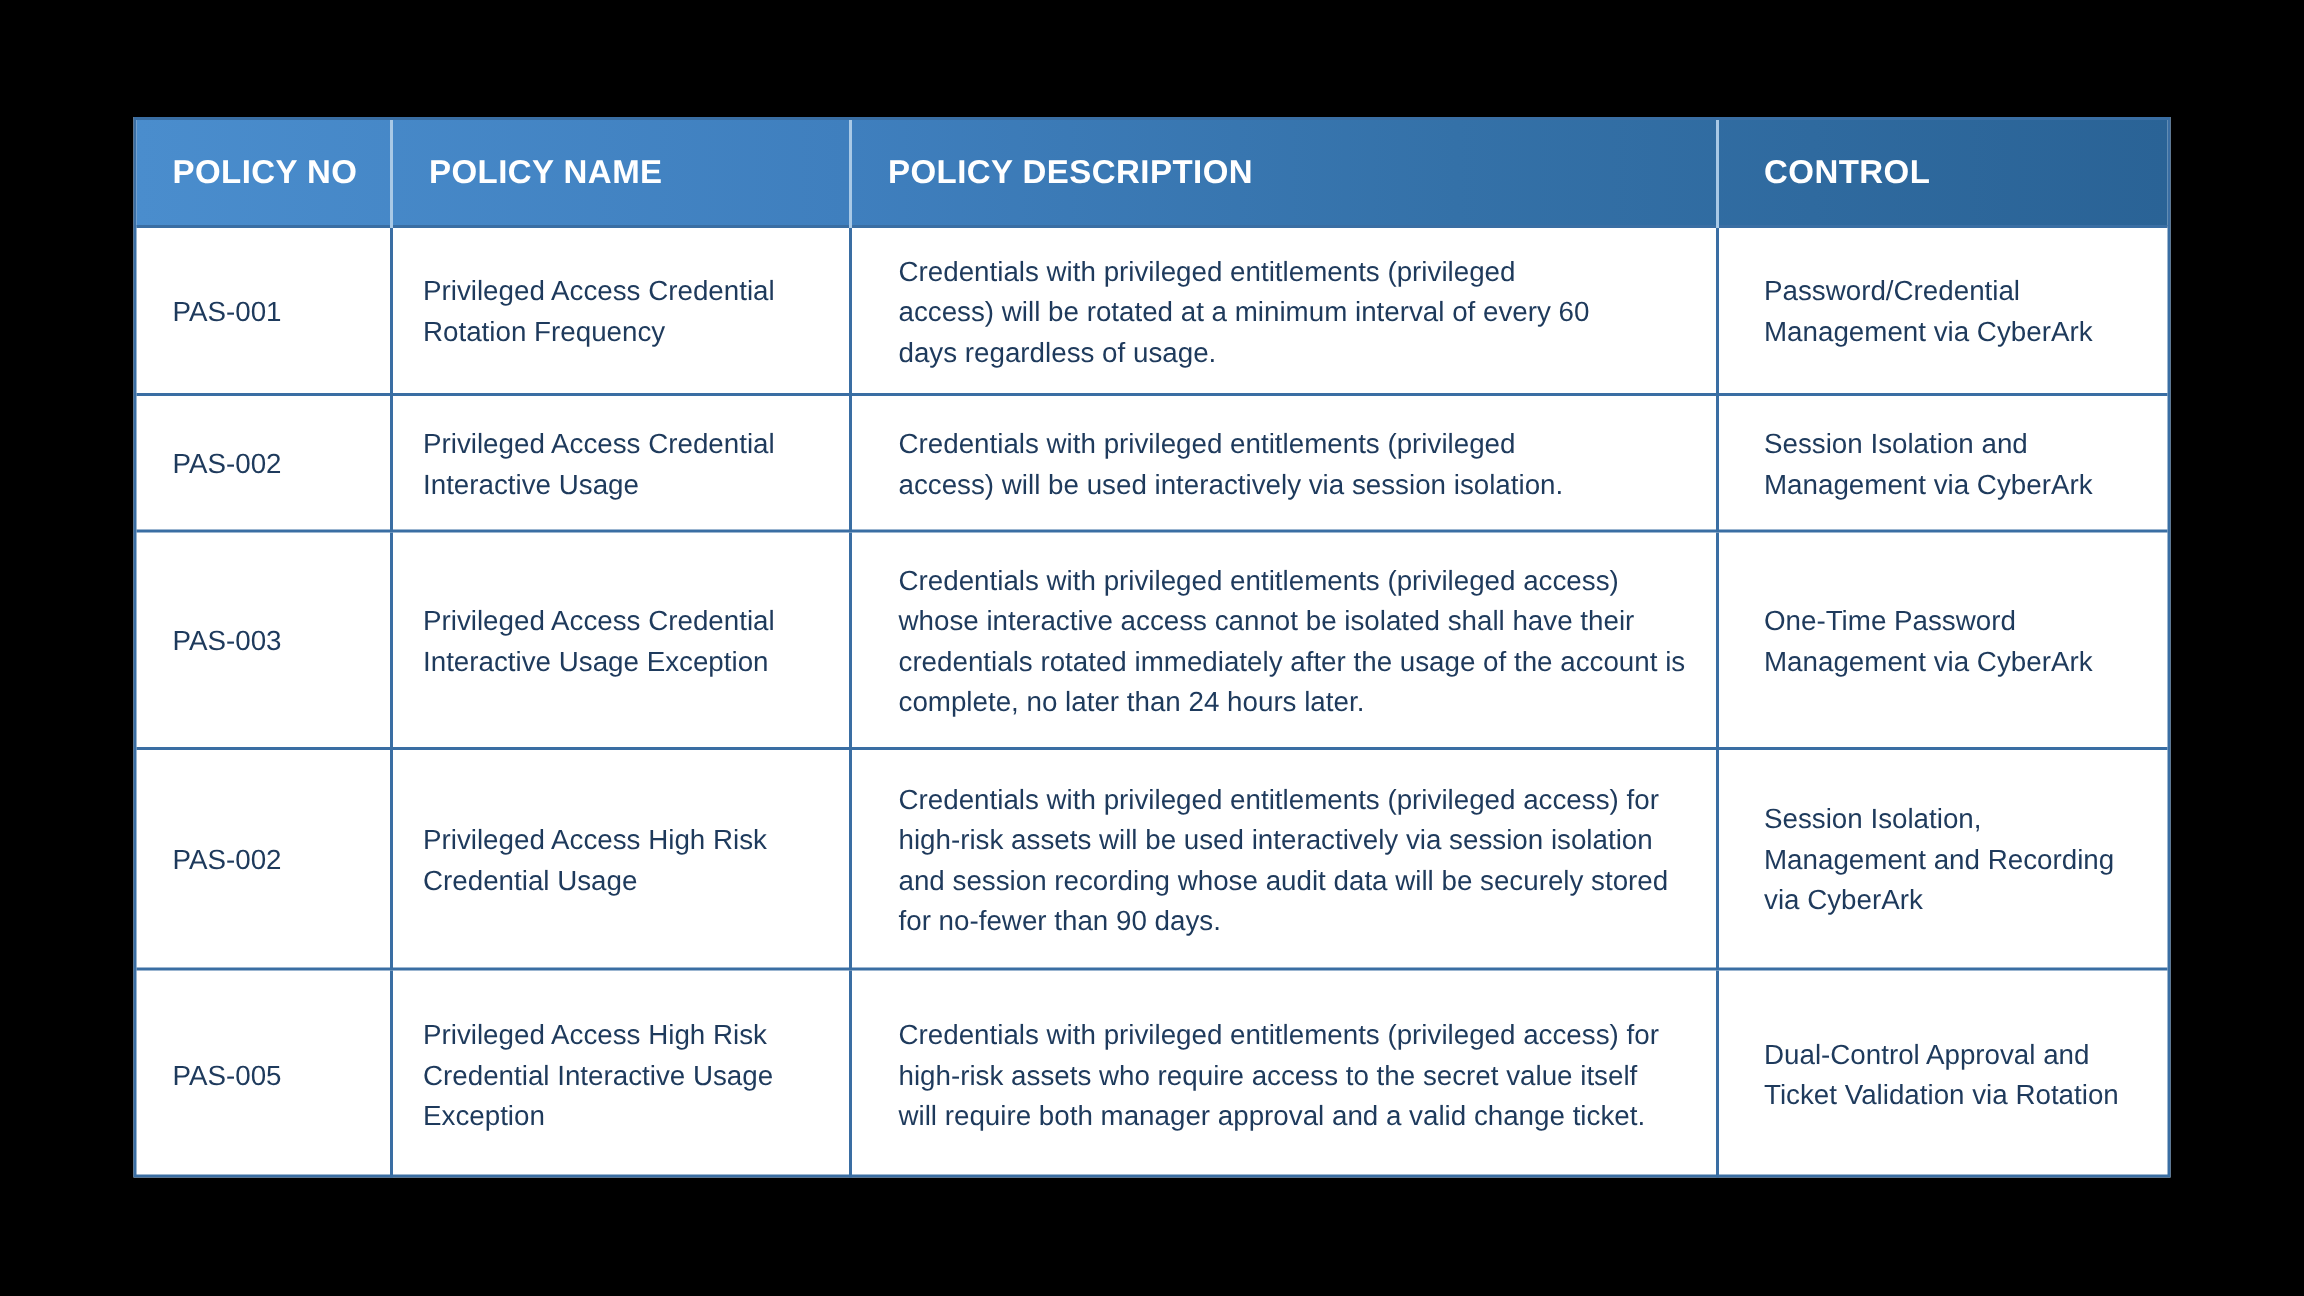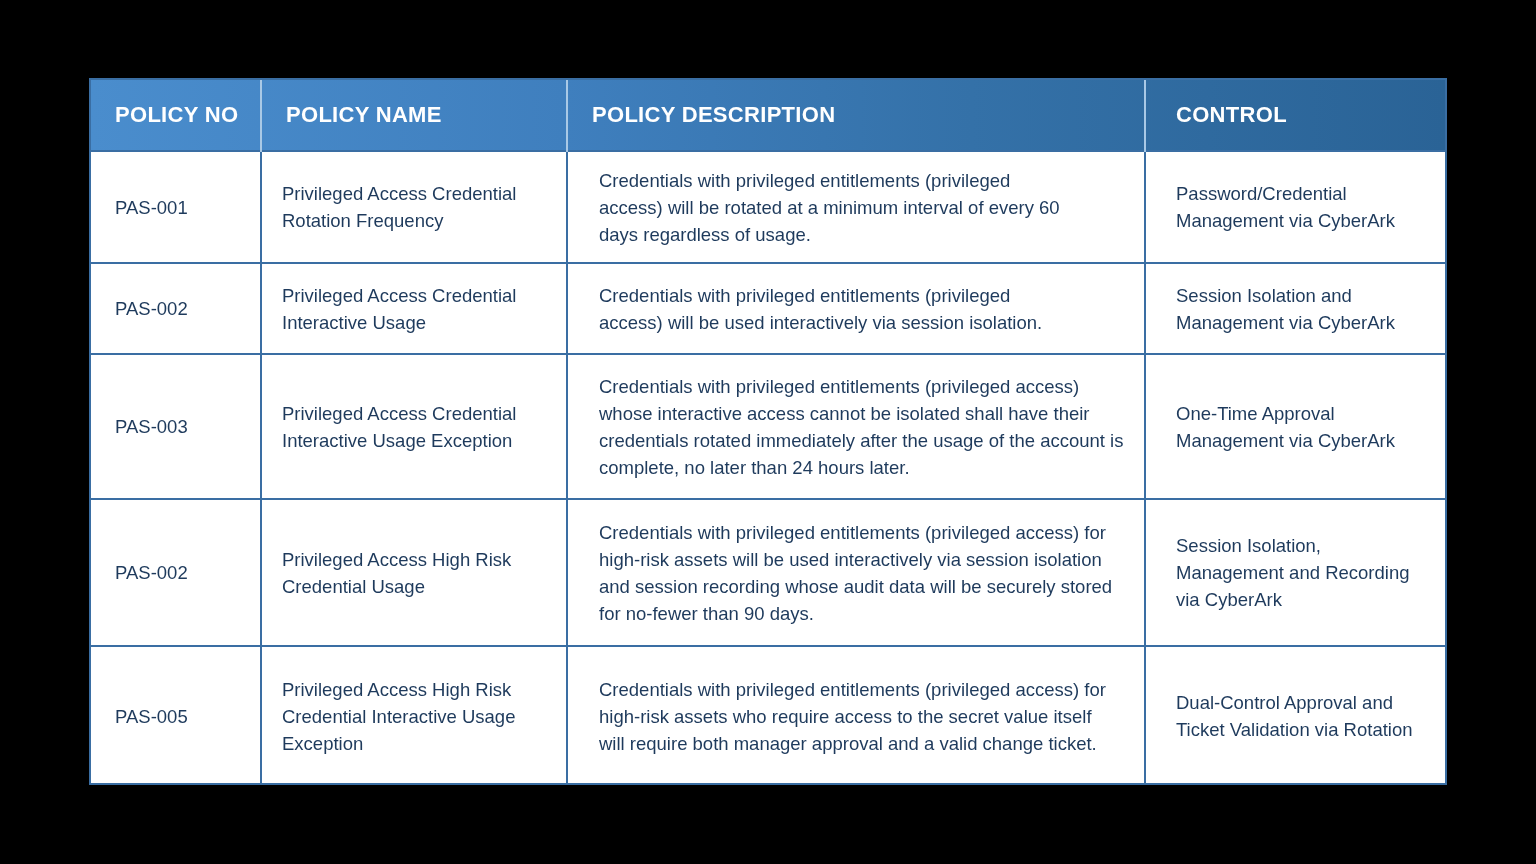--- a/index.html
+++ b/index.html
@@ -94,21 +94,21 @@
       <tr class="r2">
         <td class="col-no">PAS-002</td>
         <td class="col-name" style="padding-right:20px">Privileged Access Credential Interactive Usage</td>
         <td class="col-desc" style="padding-right:70px">Credentials with privileged entitlements (privileged access) will be used interactively via session isolation.</td>
         <td style="padding-right:30px">Session Isolation and Management via CyberArk</td>
       </tr>
       <tr class="r3">
         <td class="col-no">PAS-003</td>
         <td class="col-name" style="padding-right:14px">Privileged Access Credential Interactive Usage Exception</td>
         <td class="col-desc" style="padding-right:16px">Credentials with privileged entitlements (privileged access) whose interactive access cannot be isolated shall have their credentials rotated immediately after the usage of the account is complete, no later than 24 hours later.</td>
-        <td style="padding-right:30px">One-Time Approval Management via CyberArk</td>
+        <td style="padding-right:30px">One-Time Password Management via CyberArk</td>
       </tr>
       <tr class="r4">
         <td class="col-no">PAS-002</td>
         <td class="col-name" style="padding-right:20px">Privileged Access High Risk Credential Usage</td>
         <td class="col-desc" style="padding-right:22px">Credentials with privileged entitlements (privileged access) for high-risk assets will be used interactively via session isolation and session recording whose audit data will be securely stored for no-fewer than 90 days.</td>
         <td style="padding-right:30px">Session Isolation, Management and Recording via CyberArk</td>
       </tr>
       <tr class="r5">
         <td class="col-no">PAS-005</td>
         <td class="col-name" style="padding-right:14px">Privileged Access High Risk Credential Interactive Usage Exception</td>

